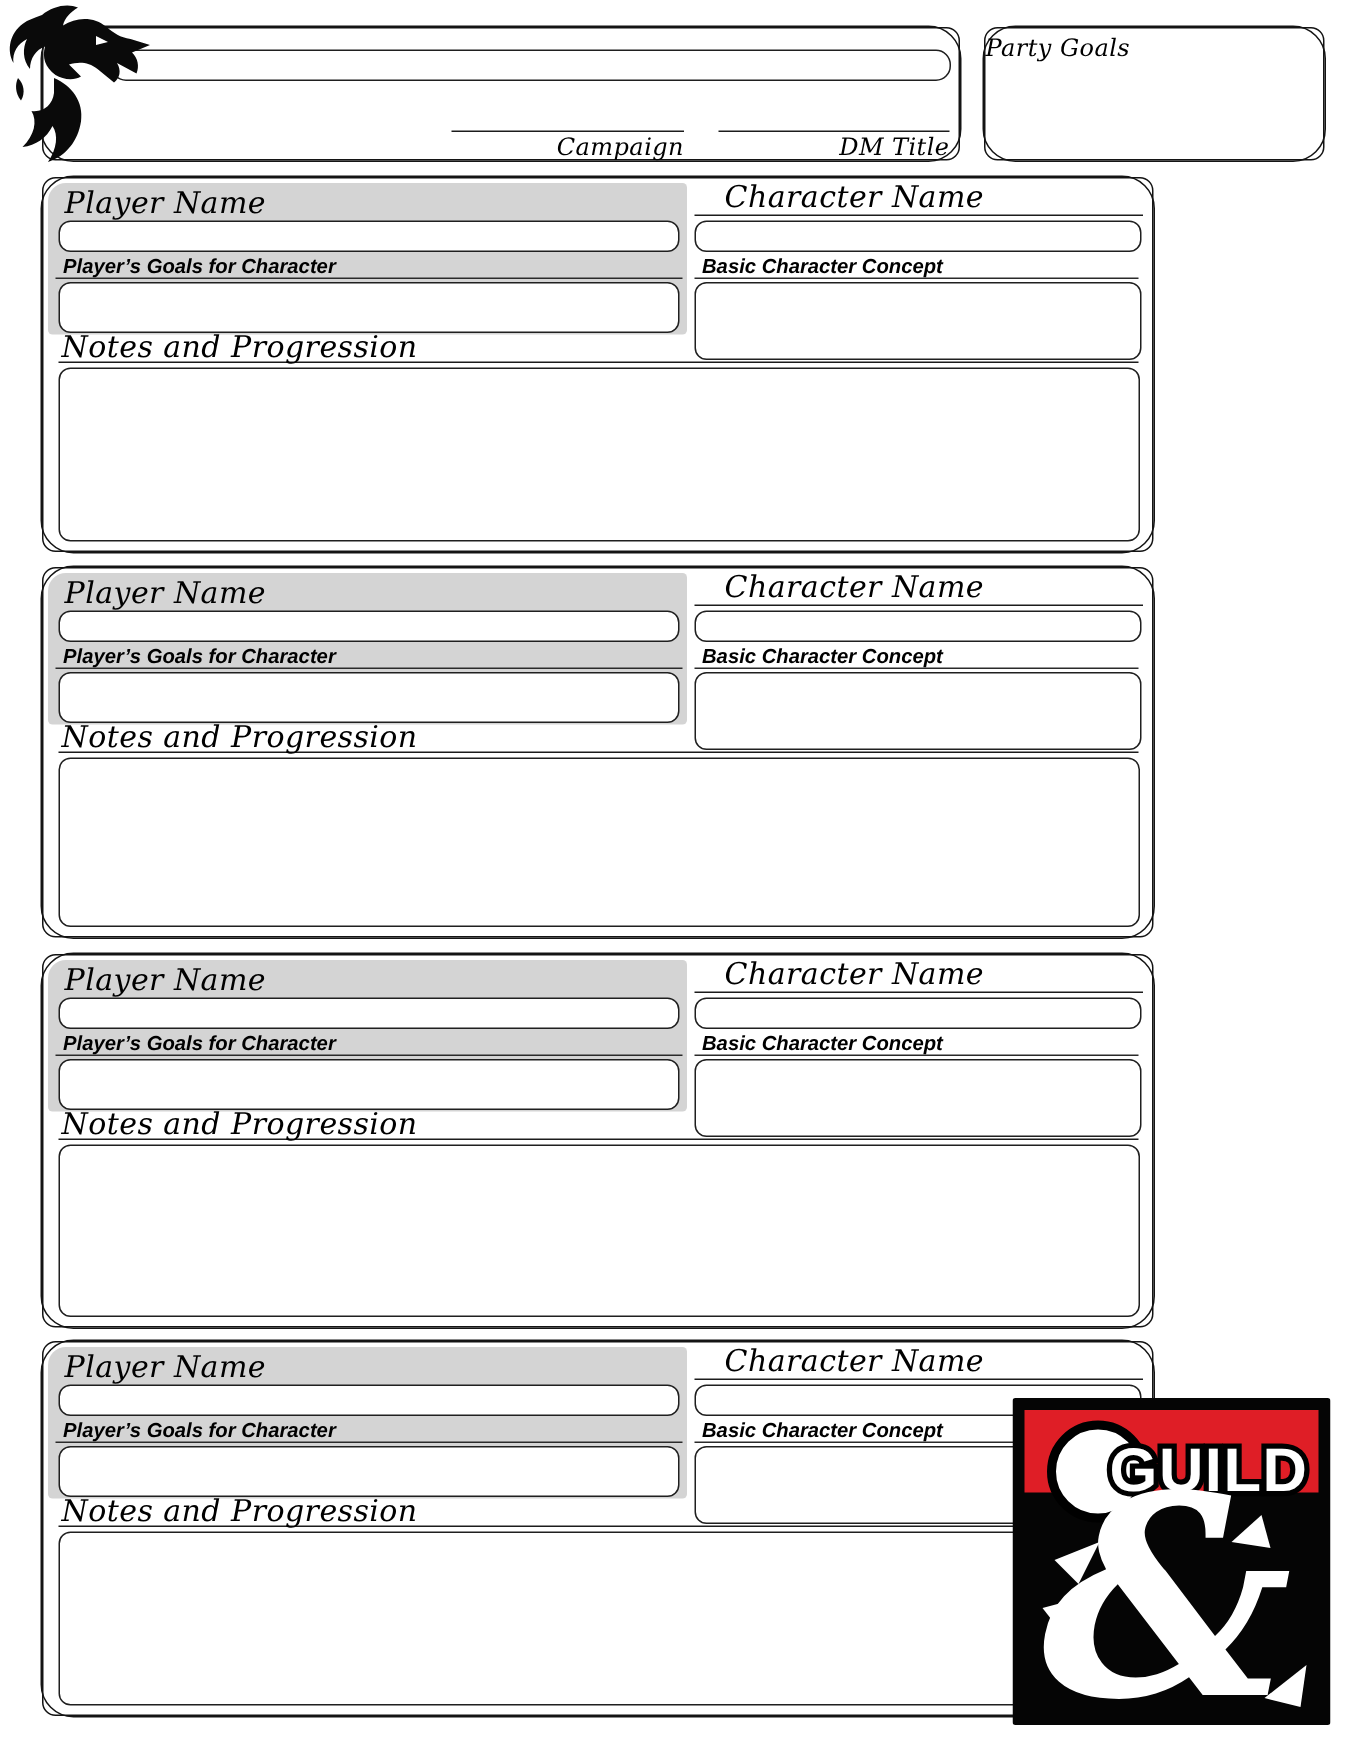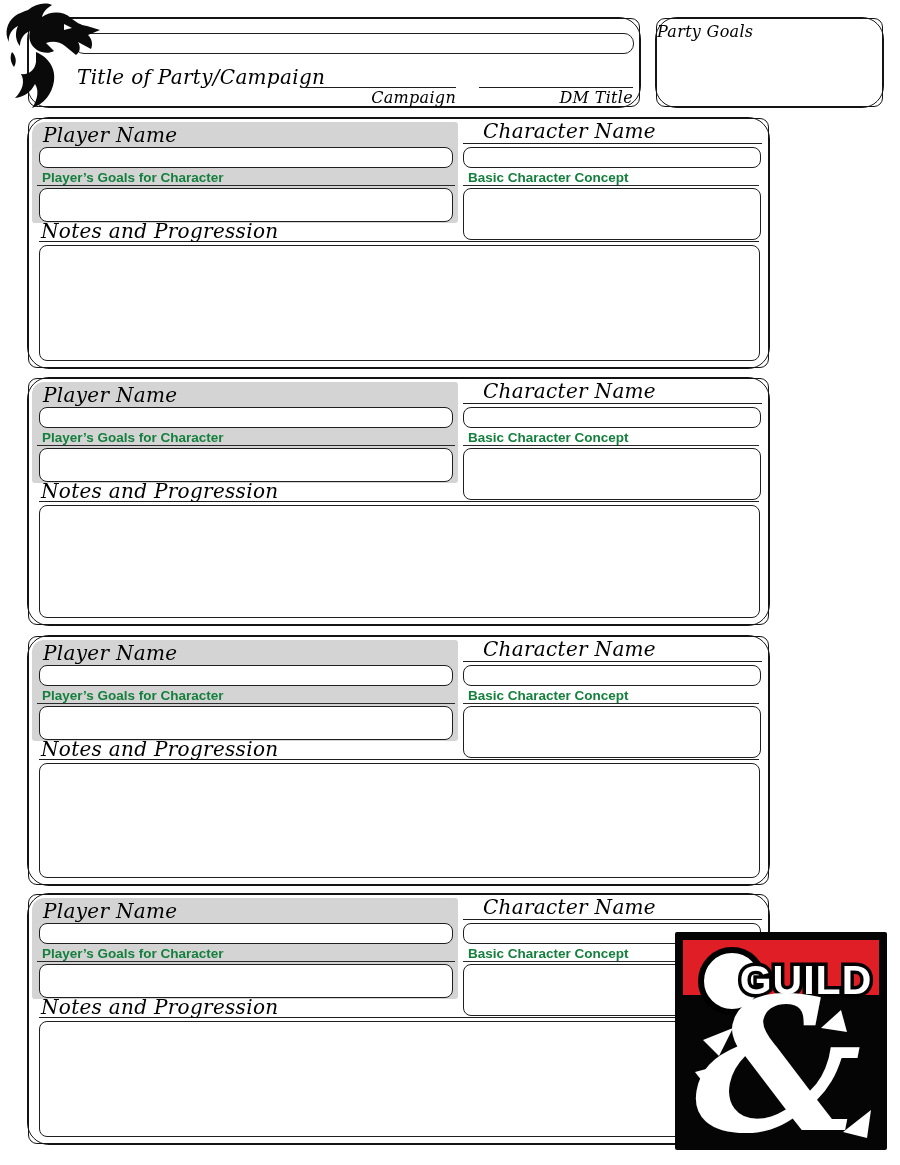--- a/index.html
+++ b/index.html
@@ -6,22 +6,22 @@
   body{width:900px;height:1165px;position:relative;overflow:hidden;
        font-family:"Liberation Sans",sans-serif;color:#111;}
   .page{position:absolute;inset:0;}
 
   
   .ornate{position:absolute;border:1.6px solid #141414;border-radius:9px;background:#fff;box-sizing:border-box;}
   .ornate::before{content:"";position:absolute;inset:-1.6px;border:1.5px solid #141414;border-radius:22px;pointer-events:none;}
 
   .heading{font-family:"DejaVu Serif",serif;font-style:italic;font-size:20px;
            letter-spacing:.3px;color:#000;white-space:nowrap;}
-  .ilabel{font-family:"Liberation Sans",sans-serif;font-weight:bold;
-          font-size:13.5px;color:#15803d;white-space:nowrap;}
+  .ilabel{font-family:"Liberation Sans",sans-serif;font-style:italic;font-weight:bold;
+          font-size:13.5px;color:#000000;white-space:nowrap;}
 
   .box{position:absolute;box-sizing:border-box;border:1.6px solid #1f1f1f;border-radius:8px;
        background:#fff;font:14px "Liberation Sans",sans-serif;color:#111;padding:2px 8px;
        outline:none;resize:none;}
   input.box{height:21px;}
 
   
   .hdr-frame{left:28px;top:18px;width:612px;height:89px;}
   .title-input{left:45px;top:14px;width:560px;height:30px;border-radius:10px;}
   .hdr-title{position:absolute;left:48px;top:46px;}
@@ -60,21 +60,20 @@
   
   .guild{position:absolute;left:675px;top:932px;width:212px;height:218px;z-index:6;}
 </style>
 </head>
 <body>
 
 <div class="page">
 
   <div class="ornate hdr-frame">
     <input class="box title-input" type="text" value="" style="">
-    <div class="heading hdr-title">Title of Party/Campaign</div>
     <div class="rulegroup setting-group">
       <span class="heading">Campaign</span>
     </div>
     <div class="rulegroup dm-group">
       <span class="heading">DM Title</span>
     </div>
   </div>
 
   <svg class="dragon" viewBox="0 0 114 114" xmlns="http://www.w3.org/2000/svg">
     <g fill="#0a0a0a">

